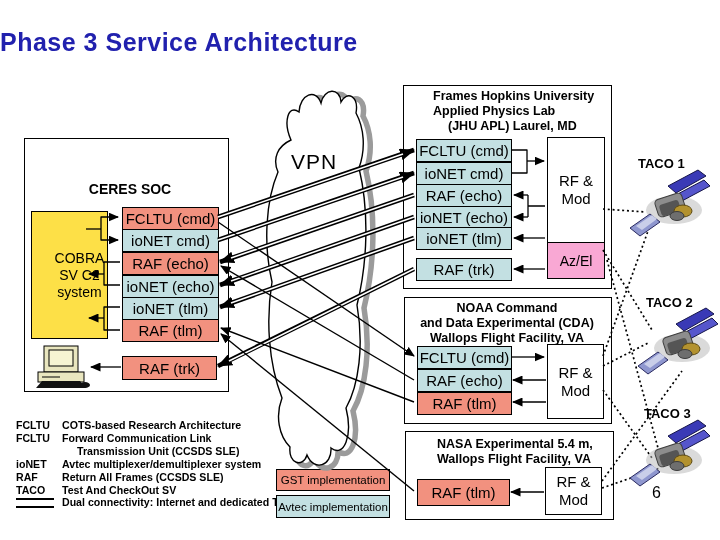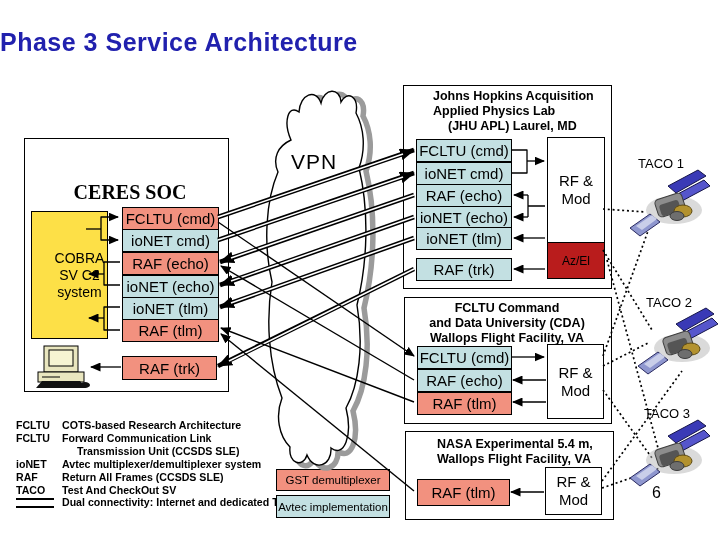--- a/index.html
+++ b/index.html
@@ -11,31 +11,31 @@
   .boxes{z-index:2;}
   .lines{z-index:3;pointer-events:none;}
   .toptext{z-index:4;}
   .outer{position:absolute;border:1.6px solid #000;background:transparent;}
   .pbox{position:absolute;border:1.3px solid #000;display:flex;align-items:center;
         justify-content:center;font-size:15px;}
   .gst{background:#f2917f;}
   .avtec{background:#c3e0e2;}
   .sec-title{position:absolute;font-weight:bold;font-size:12.5px;line-height:15px;}
   .ceres-label{position:absolute;left:24px;top:181px;width:212px;text-align:center;
-               font-weight:bold;font-size:20px;font-family:Liberation Serif, serif;}
+               font-weight:bold;font-size:14px;}
   .cobra{position:absolute;left:31px;top:211px;width:55px;height:126px;border:1.3px solid #000;
          display:flex;align-items:center;justify-content:center;text-align:center;
          font-size:14px;line-height:17px;background:#fde047;padding-left:20px;}
   .rfmod{position:absolute;border:1.4px solid #000;background:#fff;display:flex;
          flex-direction:column;}
   .rfmod .rftext{flex:1;display:flex;align-items:center;justify-content:center;
          text-align:center;font-size:15px;line-height:18px;padding:0 8px;}
-  .rfmod .azel{height:35px;border-top:1.3px solid #000;background:#b91c1c;display:flex;
-         align-items:center;justify-content:center;font-size:12px;}
-  .taco-label{position:absolute;font-weight:normal;font-size:13px;}
+  .rfmod .azel{height:35px;border-top:1.3px solid #000;background:#f9a8d4;display:flex;
+         align-items:center;justify-content:center;font-size:14px;}
+  .taco-label{position:absolute;font-weight:bold;font-size:13px;}
   .vpn-label{position:absolute;left:291px;top:150px;font-size:21px;letter-spacing:1px;}
   .pagenum{position:absolute;left:652px;top:484px;font-size:16px;}
   .legend{position:absolute;left:16px;top:419px;font-size:10.6px;font-weight:bold;
           line-height:12.9px;}
   .lrow{display:grid;grid-template-columns:46px auto;align-items:center;}
   .lrow .def.indent{padding-left:15px;}
   .sw-dual{width:38px;height:6px;border-top:2.6px solid #000;border-bottom:2.6px solid #000;}
   .sw-net{width:38px;height:0;border-top:1.6px solid #000;}
   .impl{position:absolute;border:1.2px solid #000;display:flex;align-items:center;
         justify-content:center;font-size:11.5px;}
@@ -56,39 +56,39 @@
     <div class="pbox gst" style="left:122px;top:207px;width:95px;height:21px">FCLTU (cmd)</div>
     <div class="pbox avtec" style="left:122px;top:229px;width:95px;height:21px">ioNET cmd)</div>
     <div class="pbox gst" style="left:122px;top:252px;width:95px;height:21px">RAF (echo)</div>
     <div class="pbox avtec" style="left:122px;top:275px;width:95px;height:21px">ioNET (echo)</div>
     <div class="pbox avtec" style="left:122px;top:297px;width:95px;height:21px">ioNET (tlm)</div>
     <div class="pbox gst" style="left:122px;top:319px;width:95px;height:21px">RAF (tlm)</div>
     <div class="pbox gst" style="left:122px;top:356px;width:93px;height:22px">RAF (trk)</div>
 
     <div class="outer" style="left:403px;top:85px;width:207px;height:202px"></div>
     <div class="sec-title" style="left:433px;top:89px;">
-      <div>Johns Hopkins Acquisition</div>
+      <div>Frames Hopkins University</div>
       <div>Applied Physics Lab</div>
       <div style="padding-left:15px">(JHU APL) Laurel, MD</div>
     </div>
     <div class="pbox avtec" style="left:416px;top:139px;width:94px;height:21px">FCLTU (cmd)</div>
     <div class="pbox avtec" style="left:416px;top:162px;width:94px;height:21px">ioNET cmd)</div>
     <div class="pbox avtec" style="left:416px;top:184px;width:94px;height:21px">RAF (echo)</div>
     <div class="pbox avtec" style="left:416px;top:206px;width:94px;height:21px">ioNET (echo)</div>
     <div class="pbox avtec" style="left:416px;top:227px;width:94px;height:21px">ioNET (tlm)</div>
     <div class="pbox avtec" style="left:416px;top:258px;width:94px;height:21px">RAF (trk)</div>
     <div class="rfmod" style="left:547px;top:137px;width:56px;height:140px">
       <div class="rftext">RF &amp; Mod</div>
       <div class="azel">Az/El</div>
     </div>
 
     <div class="outer" style="left:404px;top:297px;width:206px;height:125px"></div>
     <div class="sec-title" style="left:404px;top:301px;width:206px;text-align:center;">
-      <div>FCLTU Command</div>
-      <div>and Data University (CDA)</div>
+      <div>NOAA Command</div>
+      <div>and Data Experimental (CDA)</div>
       <div>Wallops Flight Facility, VA</div>
     </div>
     <div class="pbox avtec" style="left:417px;top:346px;width:93px;height:21px">FCLTU (cmd)</div>
     <div class="pbox avtec" style="left:417px;top:369px;width:93px;height:21px">RAF (echo)</div>
     <div class="pbox gst" style="left:417px;top:392px;width:93px;height:21px">RAF (tlm)</div>
     <div class="rfmod" style="left:547px;top:344px;width:55px;height:73px">
       <div class="rftext">RF &amp; Mod</div>
     </div>
 
     <div class="outer" style="left:405px;top:431px;width:207px;height:87px"></div>
@@ -129,21 +129,21 @@
       <div class="lrow">
         <span class="term">TACO</span>
         <span class="def">Test And CheckOut SV</span>
       </div>
       <div class="lrow">
         <span class="sw-dual"></span>
         <span class="def">Dual connectivity: Internet and dedicated T1</span>
       </div>
     </div>
 
-    <div class="impl gst" style="left:276px;top:469px;width:112px;height:20px">GST demultiplexer</div>
+    <div class="impl gst" style="left:276px;top:469px;width:112px;height:20px">GST implementation</div>
     <div class="impl avtec" style="left:276px;top:495px;width:112px;height:21px">Avtec implementation</div>
 
     <div class="pagenum">6</div>
   </div>
 
   <svg class="layer lines" viewBox="0 0 720 540">
     <defs>
       <marker id="mT" markerUnits="userSpaceOnUse" markerWidth="16" markerHeight="12" refX="14" refY="6" orient="auto">
           <path d="M0,0 L15,6 L0,12 Z" fill="#000"></path>
         </marker>

